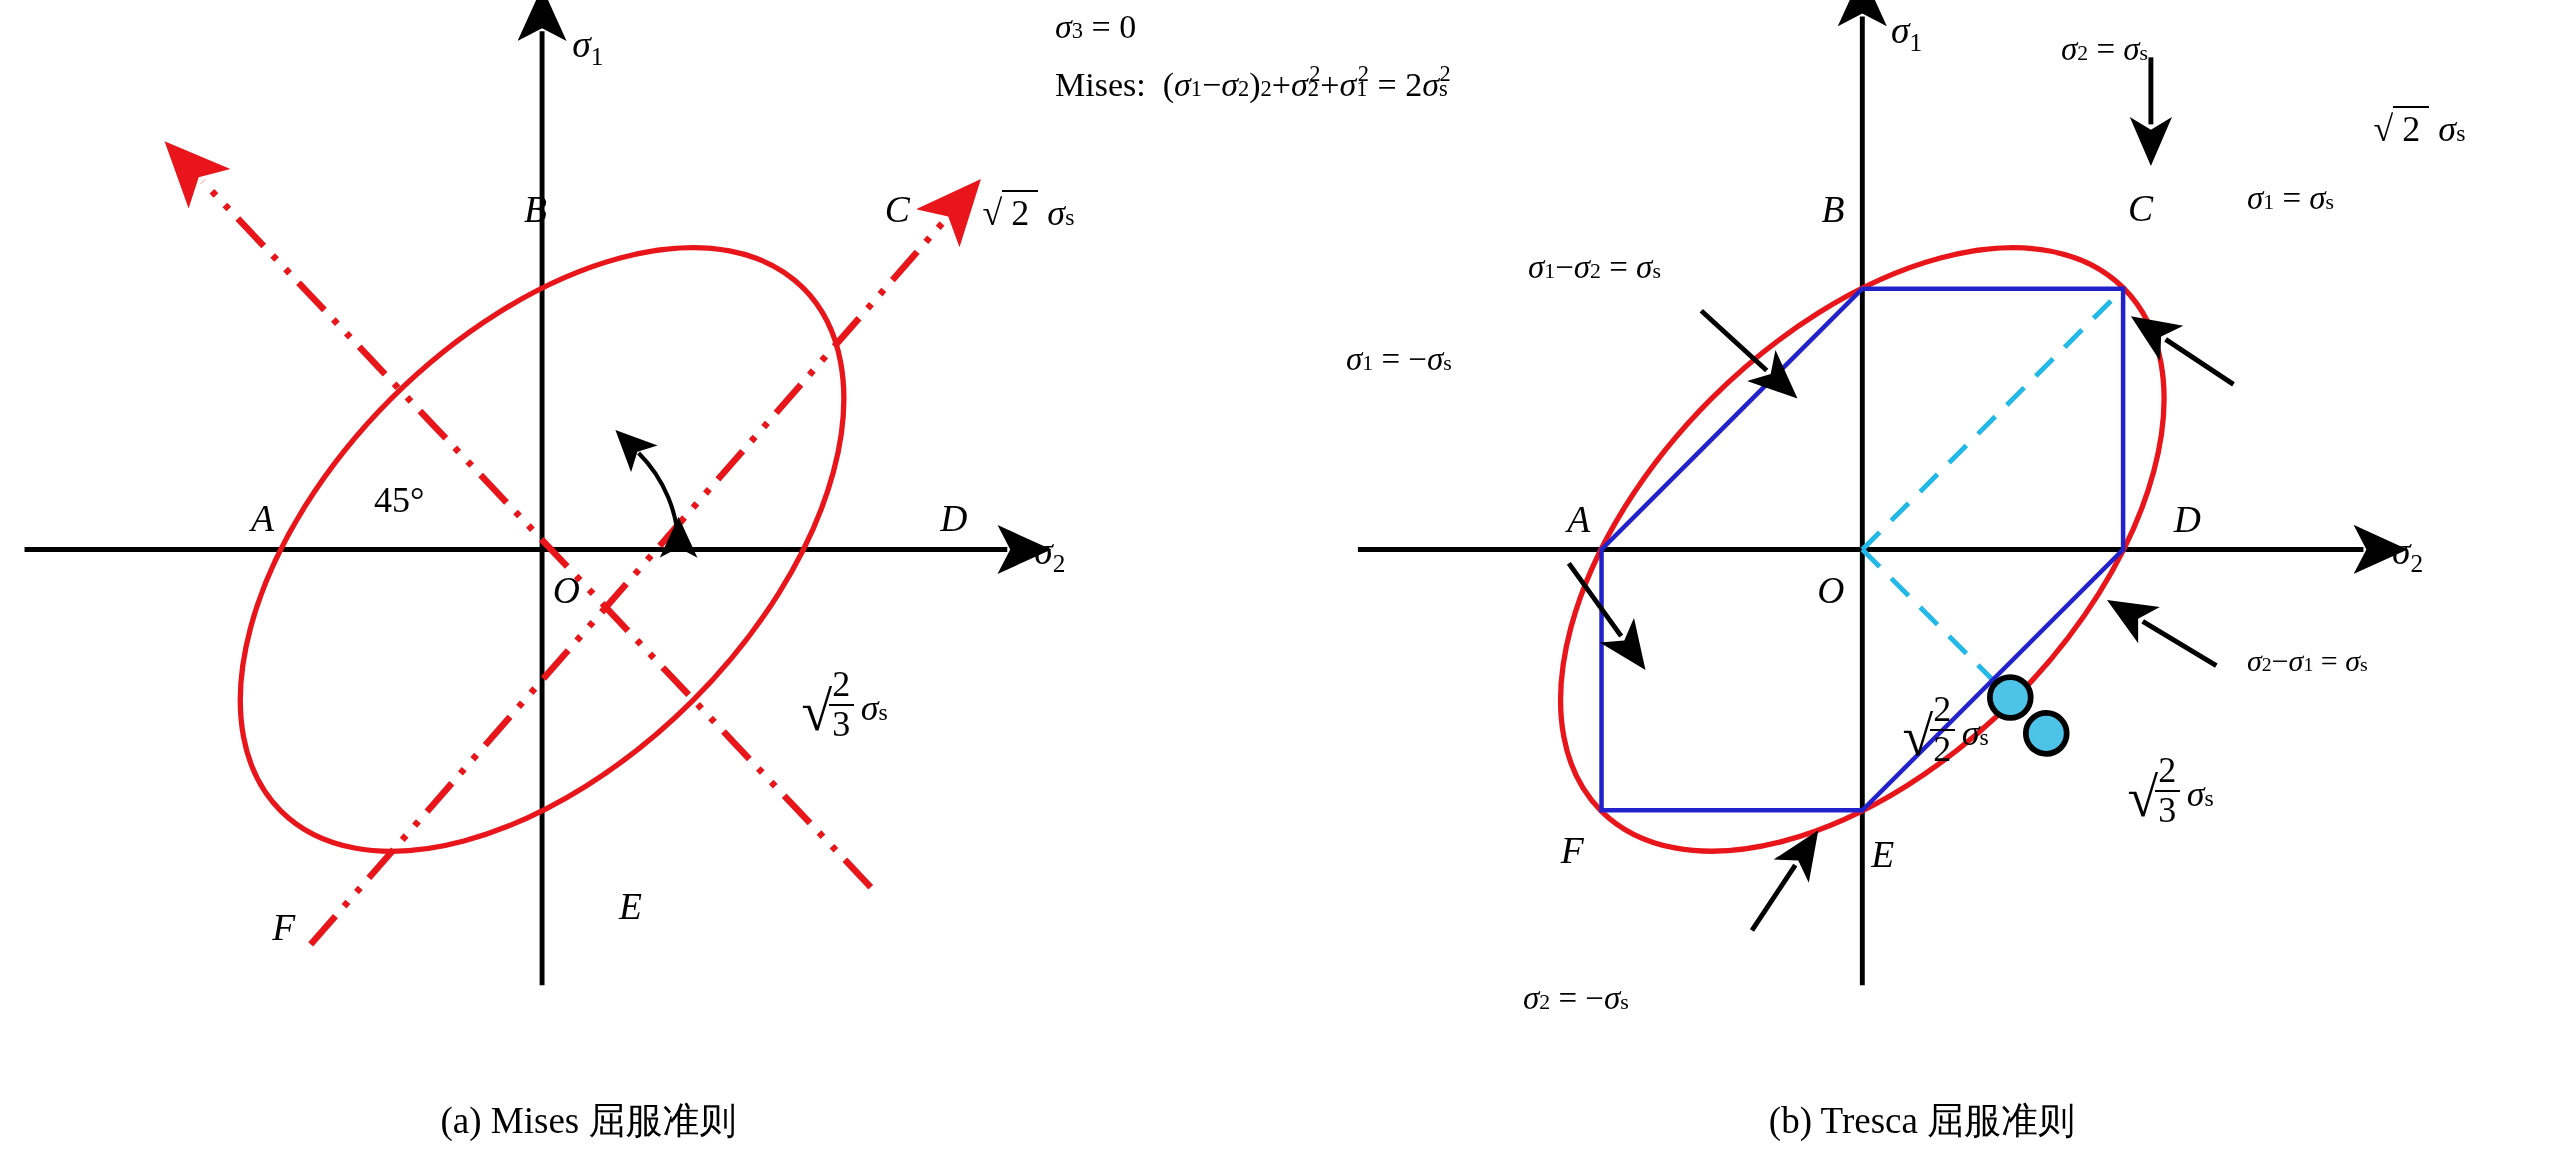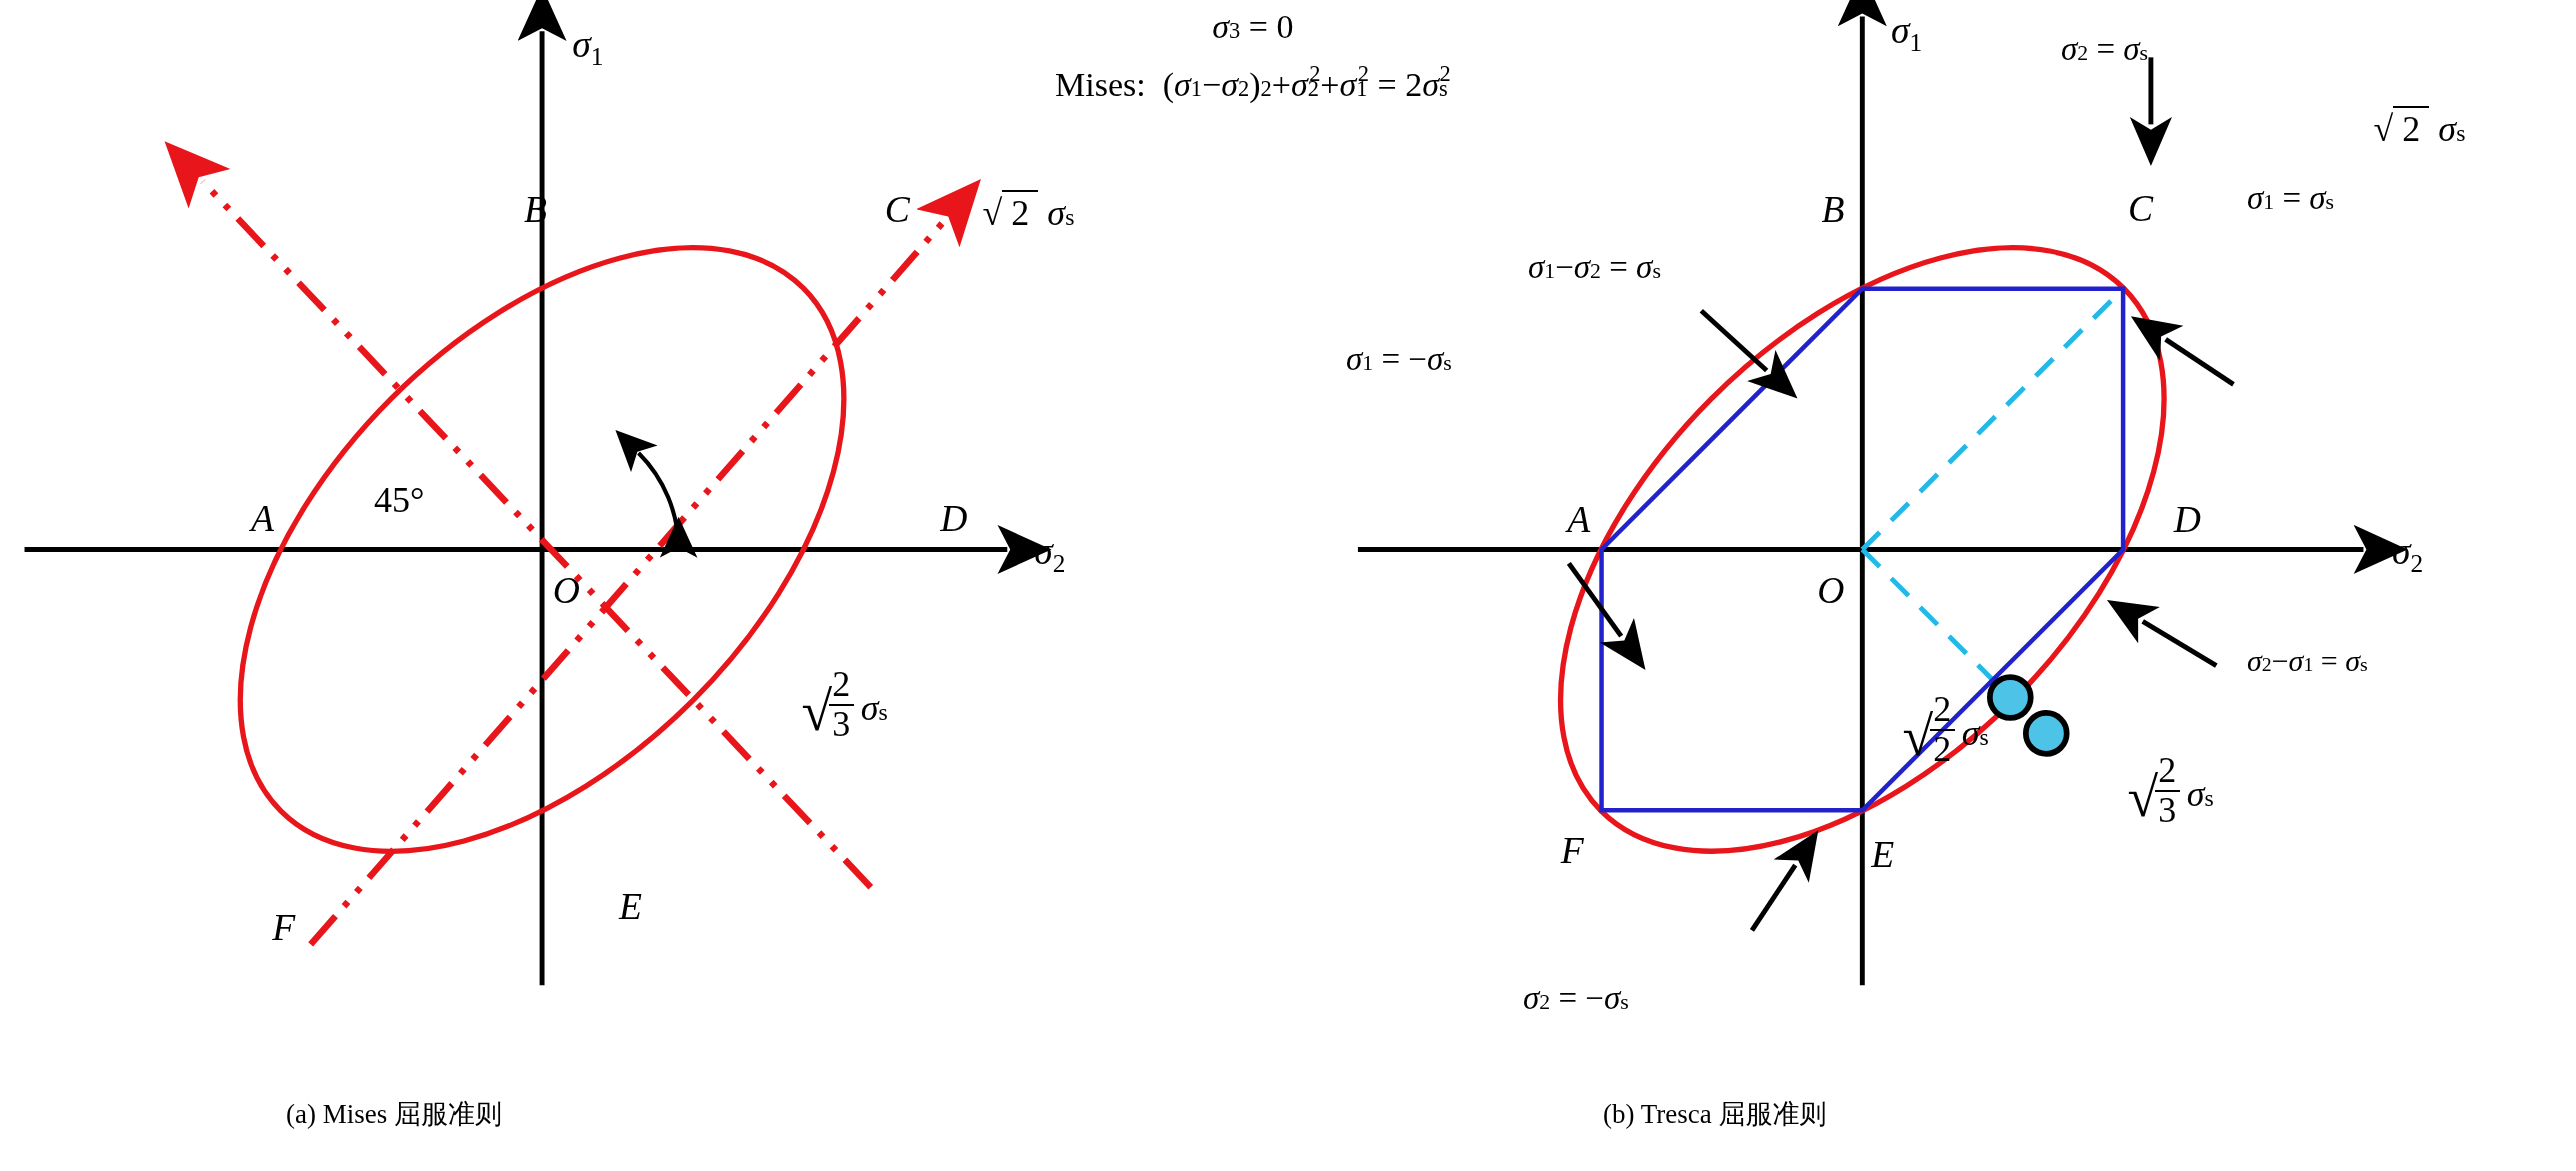--- a/index.html
+++ b/index.html
@@ -2,38 +2,38 @@
 <html style="font-size:13px"><head>
 <meta charset="utf-8">
 <style>
   html,body{margin:0;padding:0;background:#ffffff;}
   body{width:2576px;height:1172px;font-family:"Liberation Serif",serif;color:#000;overflow:hidden;}
   #root{position:relative;width:2576px;height:1172px;}
   svg{display:block;}
   .mtext{font-family:"Liberation Serif",serif;}
   .it{font-style:italic;}
   .abs{position:absolute;}
-  .cap{font-size:27px;text-align:left;}
+  .cap{font-size:37px;text-align:center;}
   .hdr{font-size:34px;line-height:43px;white-space:nowrap;}
   .sub{font-size:0.66em;}
   .sup{font-size:0.66em;}
   .frac{display:inline-block;vertical-align:-0.45em;text-align:center;line-height:1.05;}
   .frac .num{display:block;border-bottom:2px solid #000;padding:0 3.3px;}
   .frac .den{display:block;padding:0 3.3px;}
   .rad{display:inline-block;position:relative;padding-left:1.6px;}
   .radsym{display:inline-block;font-size:1em;}
   .radbar{display:inline-block;border-top:2px solid #000;}
   .nowrap{white-space:nowrap;}
 </style>
 </head>
 <body>
 
 <div id="root">
 
-  <div class="abs hdr" style="left:1055px;top:4.9px;text-align:center;">
+  <div class="abs hdr" style="left:1055px;top:4.9px;">
     <div>
       <span class="it">σ</span><span class="sub">3</span>&nbsp;=&nbsp;0
     </div>
     <div>
       Mises:&nbsp; (<span class="it">σ</span><span class="sub">1</span>−<span class="it">σ</span><span class="sub">2</span>)<span class="sup">2</span>+<span class="it">σ</span><span class="sub">2</span><span class="sup" style="margin-left:-9.8px;vertical-align:0.65em;">2</span>+<span class="it">σ</span><span class="sub">1</span><span class="sup" style="margin-left:-9.8px;vertical-align:0.65em;">2</span> = 2<span class="it">σ</span><span class="sub">s</span><span class="sup" style="margin-left:-8.2px;vertical-align:0.65em;">2</span>
     </div>
   </div>
 
   <svg width="1161" height="1063" viewBox="0 0 1420 1300" class="abs" style="left:0px;top:0px;">
     <defs>

